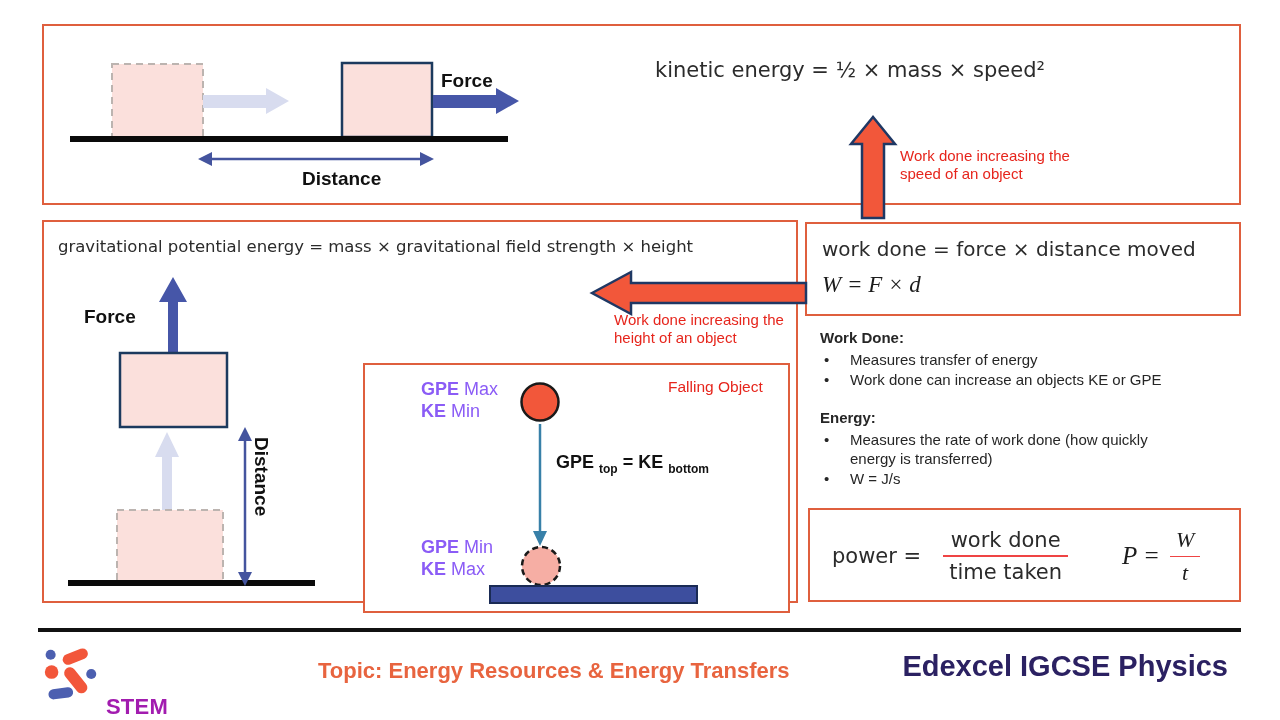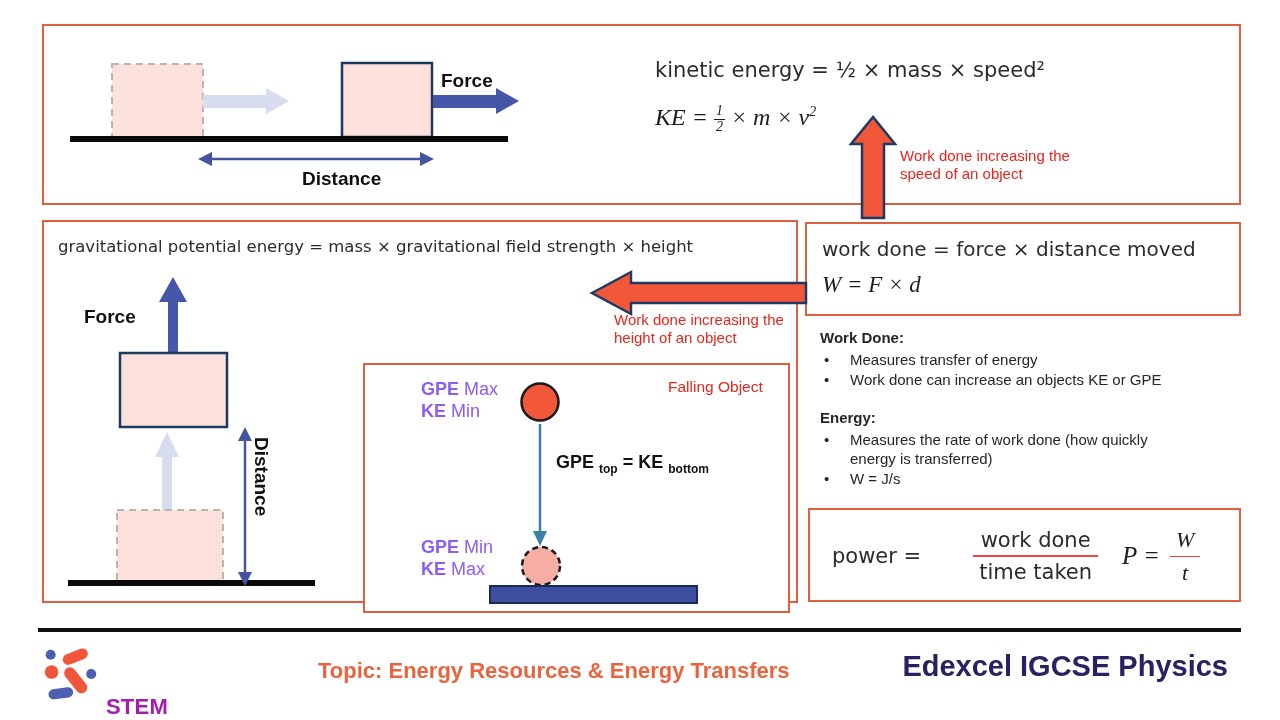--- a/index.html
+++ b/index.html
@@ -92,25 +92,20 @@
 
     <circle cx="540" cy="402" r="18.5" fill="#F2573A" stroke="#1a1a1a" stroke-width="2.5"></circle>
     <line x1="540" y1="424" x2="540" y2="534" stroke="#3880A8" stroke-width="2.5"></line>
     <polygon points="540,546 533,531 547,531" fill="#3880A8"></polygon>
     <circle cx="541" cy="566" r="19" fill="#F6AEA4" stroke="#1a1a1a" stroke-width="2.5" stroke-dasharray="6,4"></circle>
     <rect x="490" y="586" width="207" height="17" fill="#3D4E9E" stroke="#1A2B55" stroke-width="2"></rect>
   </svg>
 
   <div class="txt word-eq" style="left:655px; top:58px; font-size:21px;">kinetic energy = ½ × mass × speed²</div>
 
-  <div class="txt math" style="left:655px; top:104px; font-size:24px;">
-    <span>KE =</span>
-    <span class="sfrac"><span class="num">1</span><span class="den">2</span></span>
-    <span>× m × v</span><sup style="font-size:14px;">2</sup>
-  </div>
 
   <div class="txt lbl" style="left:441px; top:70px;">Force</div>
   <div class="txt lbl" style="left:302px; top:168px;">Distance</div>
   <div class="txt rednote wrap" style="left:900px; top:147px; width:192px;">Work done increasing the speed of an object</div>
 
   <div class="txt word-eq" style="left:58px; top:237px; font-size:16.5px;">gravitational potential energy = mass × gravitational field strength × height</div>
   <div class="txt lbl" style="left:84px; top:306px;">Force</div>
   <div class="txt lbl rot90" style="left:272px; top:437px;">Distance</div>
   <div class="txt rednote wrap" style="left:614px; top:311px; width:176px;">Work done increasing the height of an object</div>
 
@@ -154,21 +149,21 @@
   </div>
   <div class="txt fo-label" style="left:421px; top:536px;">
     <b>GPE</b>
     <span>Min</span><br>
     <b>KE</b>
     <span>Max</span>
   </div>
 
   <div class="txt" style="left:832px; top:522px; height:68px; display:flex; align-items:center; gap:22px;">
     <span class="word-eq" style="font-size:21px;">power =</span>
-    <span class="vfrac word-eq" style="font-size:21px;margin-left:30px;">
+    <span class="vfrac word-eq" style="font-size:21px;">
       <span class="num">work done</span>
       <span class="den">time taken</span>
     </span>
   </div>
   <div class="txt" style="left:1122px; top:522px; height:68px; display:flex; align-items:center; gap:10px;">
     <span class="math" style="font-size:25px;">P =</span>
     <span class="vfrac math" style="font-size:22px;">
       <span class="num">W</span>
       <span class="den" style="border-top-width:1.5px;">t</span>
     </span>

